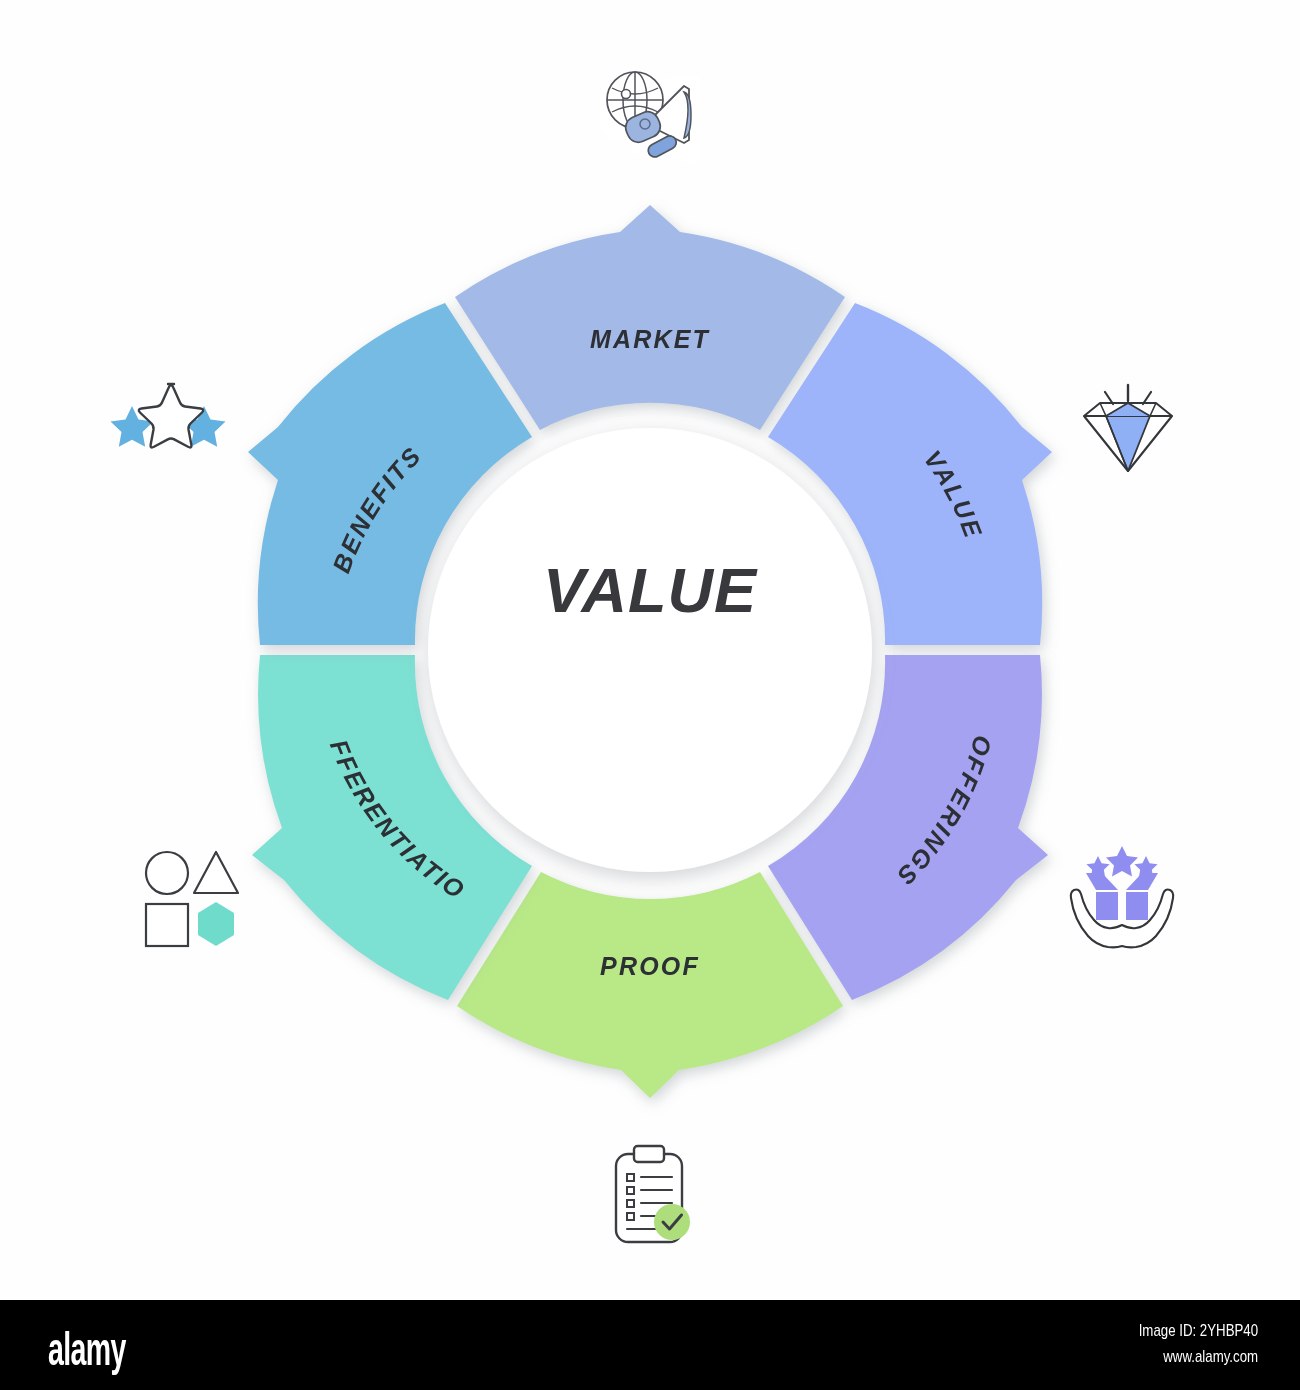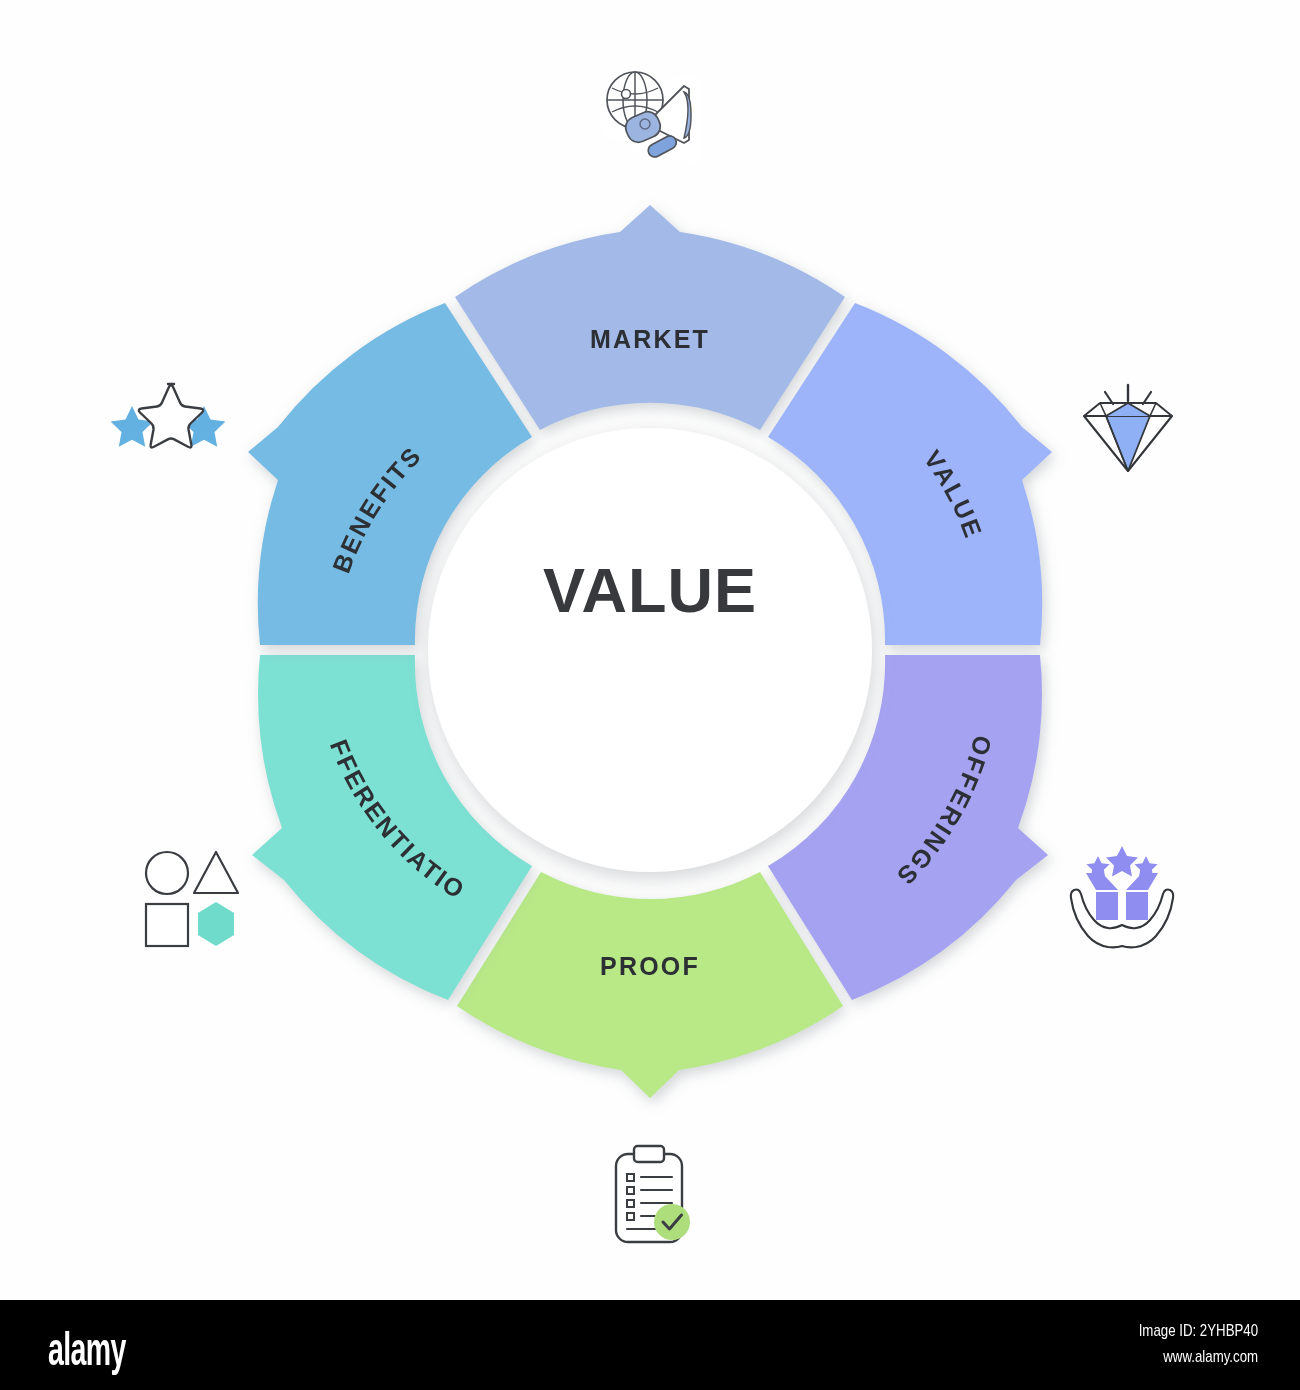--- a/index.html
+++ b/index.html
@@ -14,20 +14,21 @@
     font-family: "Liberation Sans", sans-serif;
     overflow: hidden;
   }
 
   #canvas {
     position: absolute;
     left: 0; top: 0;
     width: 1300px;
     height: 1300px;
     background: #fefefe;
+    font-style: italic;
   }
 
   #wheel {
     position: absolute;
     left: 0; top: 0;
     width: 1300px;
     height: 1300px;
   }
 
   .seg-label {

